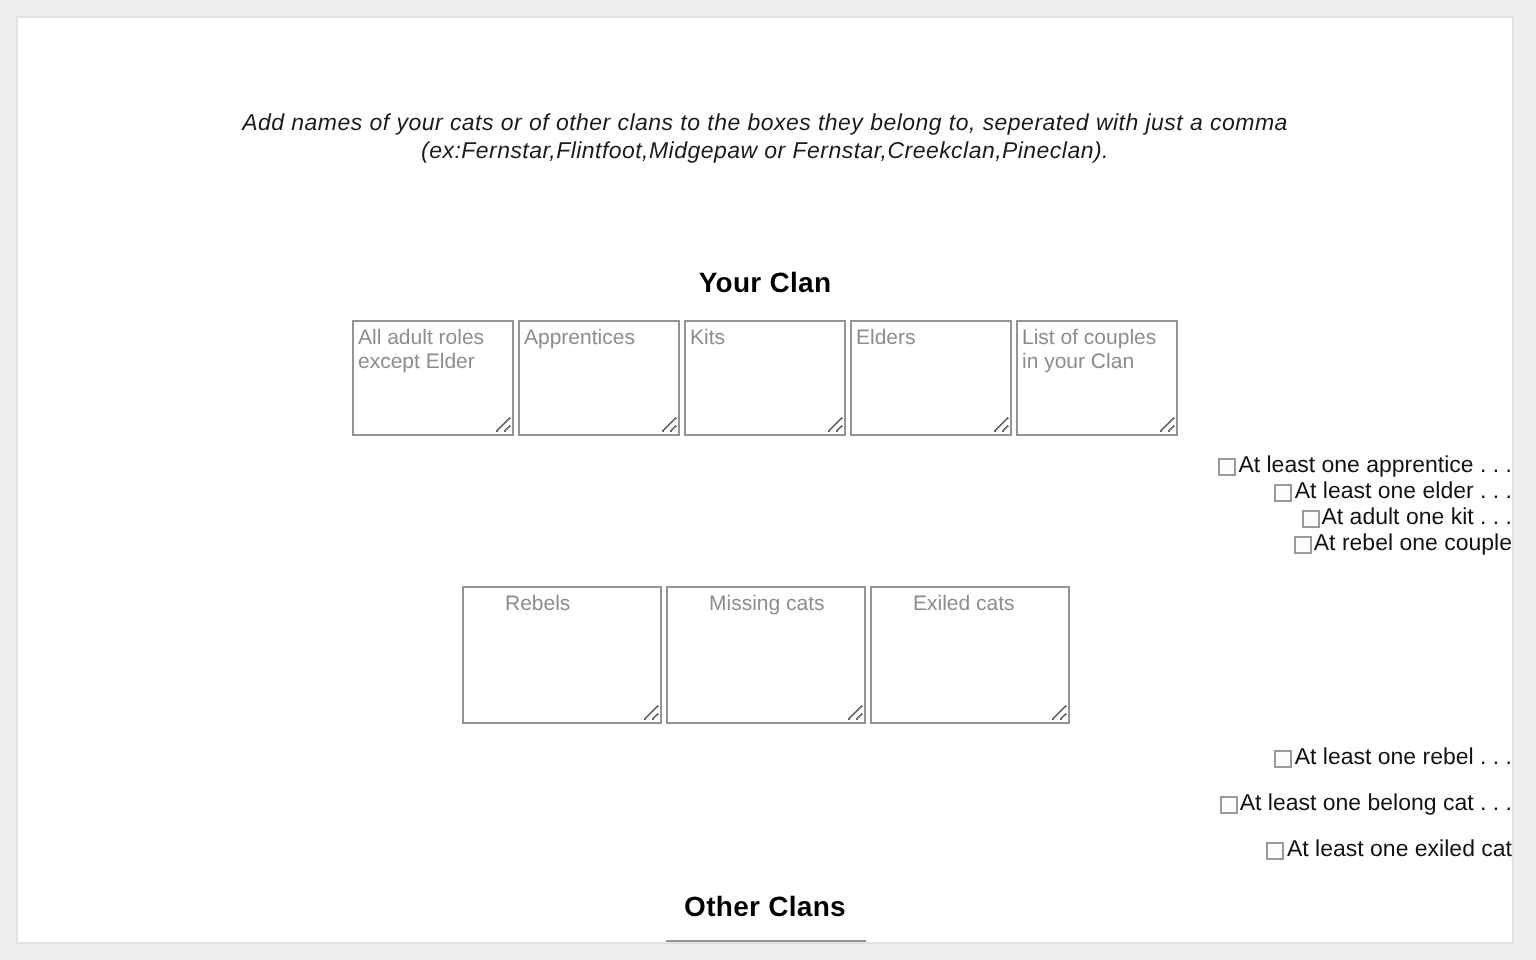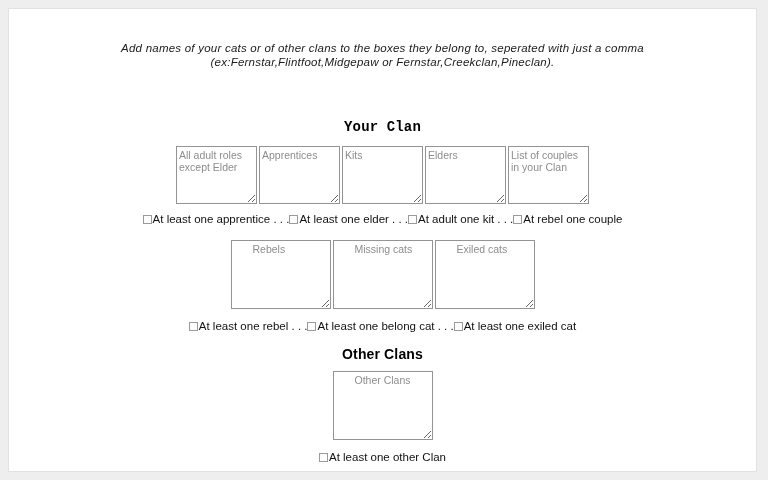--- a/index.html
+++ b/index.html
@@ -22,40 +22,40 @@
     height: 464px;
     background: #ffffff;
     border: 1px solid #e2e2e2;
     box-sizing: border-box;
     overflow: hidden;
   }
 
   
   .intro {
     margin: 0;
-    padding-top: 32px;
+    padding-top: 46px;
     text-align: center;
     font-style: italic;
     font-size: 11.5px;
     line-height: 14px;
     color: #1a1a1a;
     letter-spacing: 0.02em;
   }
   .intro-line { display: block; white-space: nowrap; }
 
   
   .section-heading {
     margin: 0;
     text-align: center;
     font-size: 14px;
     font-weight: bold;
     color: #000000;
     letter-spacing: 0.01em;
   }
-  #heading-your-clan { padding-top: 50px; font-family: Liberation Mono, monospace; }
+  #heading-your-clan { padding-top: 50px; }
   #heading-other-clans { padding-top: 13px; }
 
   
   .box-row {
     display: flex;
     justify-content: center;
     align-items: flex-start;
     gap: 0px;
   }
   #row-your-clan-1 { margin-top: 11px; }
@@ -90,23 +90,24 @@
   }
 
   
   .check-row {
     display: flex;
     justify-content: center;
     align-items: flex-end;
     font-size: 11.5px;
     color: #111111;
     white-space: nowrap;
+    flex-direction: column;
   }
   #checks-your-clan-1 { margin-top: 9px; }
-  #checks-your-clan-2 { margin-top: 11px; }
+  #checks-your-clan-2 { margin-top: 11px; gap: 10px; }
   #checks-other-clans { margin-top: 11px; }
 
   .check-item {
     display: inline-flex;
     align-items: center;
   }
   .check-item input[type="checkbox"] {
     -webkit-appearance: none;
     appearance: none;
     width: 9px;

